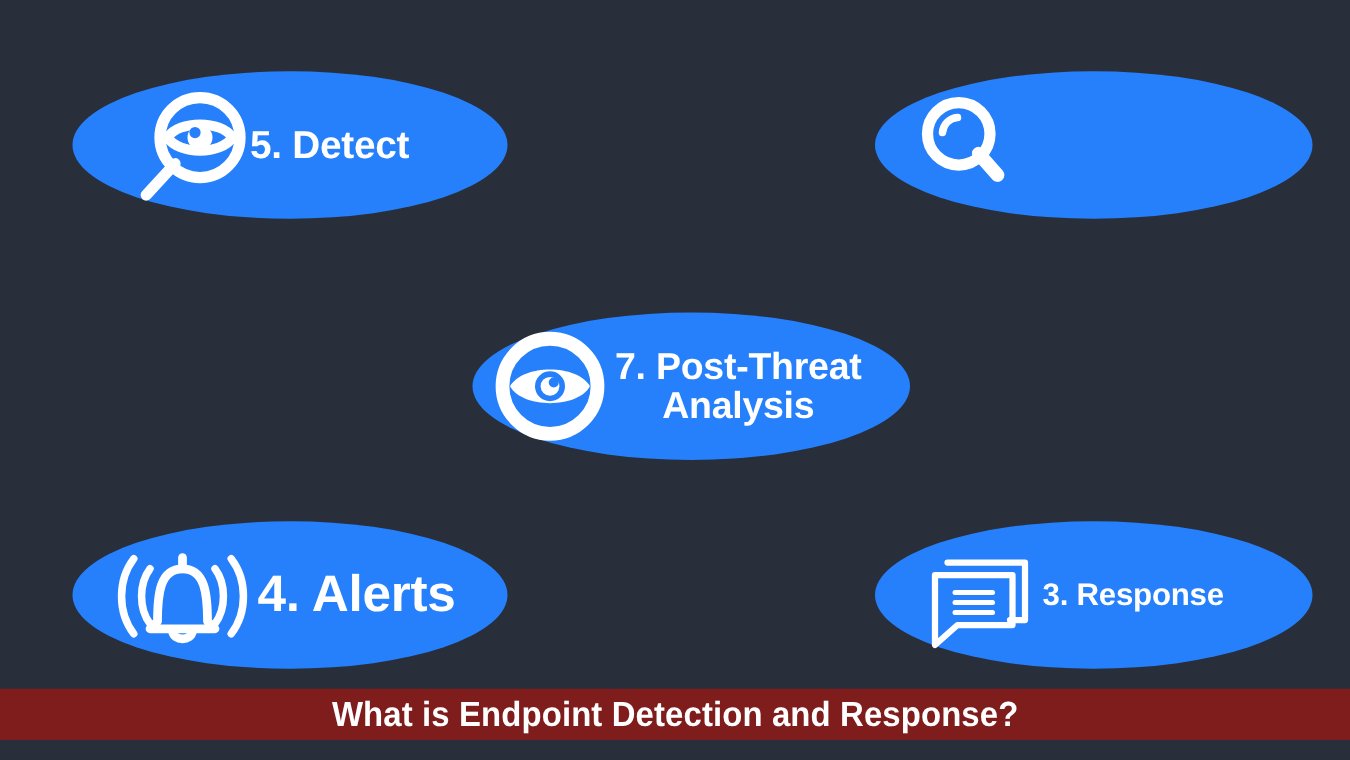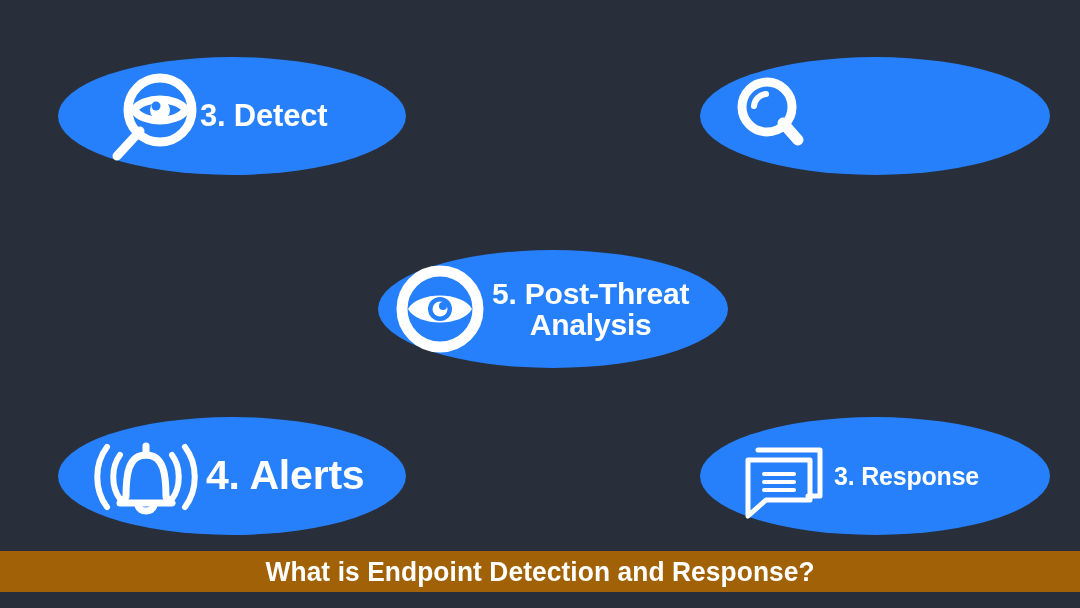--- a/index.html
+++ b/index.html
@@ -125,21 +125,21 @@
   #node-response .icon { margin-left: 42px; margin-top: 2px; }
   #node-response .label { font-size: 25px; margin-left: 6px; }
 
   
   #banner {
     position: absolute;
     left: 0;
     top: 551px;
     width: 1080px;
     height: 41px;
-    background: #a16207;
+    background: #7f1d1d;
     display: flex;
     align-items: center;
     justify-content: center;
   }
   #banner-title {
     color: #ffffff;
     font-size: 28px;
     font-weight: bold;
     letter-spacing: 0.1px;
     transform: scaleX(0.94);
@@ -158,21 +158,21 @@
         <svg width="84" height="92" viewBox="0 0 84 92">
           <g fill="none" stroke="#ffffff" stroke-width="9" stroke-linecap="round">
             <line x1="30" y1="60" x2="7" y2="85"></line>
           </g>
           <circle cx="50" cy="39" r="32" fill="none" stroke="#ffffff" stroke-width="9"></circle>
           <path d="M24 39 C33 25, 67 25, 76 39 C67 53, 33 53, 24 39 Z" fill="none" stroke="#ffffff" stroke-width="8"></path>
           <circle cx="50" cy="39" r="10" fill="#ffffff"></circle>
           <circle cx="46" cy="35" r="4.5" fill="#2680fb"></circle>
         </svg>
       </span>
-      <span class="label">3. Detect</span>
+      <span class="label">5. Detect</span>
     </div>
   </div>
 
   <div class="node" id="node-investigate">
     <div class="ellipse"></div>
     <div class="node-inner">
       <span class="icon">
         <svg width="70" height="80" viewBox="0 0 70 80">
           <g stroke="#ffffff" stroke-linecap="round" fill="none">
             <line x1="47" y1="47" x2="62" y2="64" stroke-width="11"></line>
@@ -189,21 +189,21 @@
     <div class="node-inner">
       <span class="icon">
         <svg width="92" height="92" viewBox="0 0 92 92">
           <circle cx="46" cy="46" r="38" fill="none" stroke="#ffffff" stroke-width="11"></circle>
           <path d="M14 46 C24 28, 68 28, 78 46 C68 64, 24 64, 14 46 Z" fill="#ffffff"></path>
           <circle cx="46" cy="46" r="12" fill="#2680fb"></circle>
           <circle cx="46" cy="46" r="7.5" fill="#ffffff"></circle>
           <circle cx="49" cy="43" r="4" fill="#2680fb"></circle>
         </svg>
       </span>
-      <span class="label">5. Post-Threat
+      <span class="label">7. Post-Threat
 Analysis</span>
     </div>
   </div>
 
   <div class="node" id="node-alerts">
     <div class="ellipse"></div>
     <div class="node-inner">
       <span class="icon">
         <svg width="112" height="88" viewBox="0 0 112 88">
           <g fill="none" stroke="#ffffff" stroke-width="6" stroke-linecap="round">

